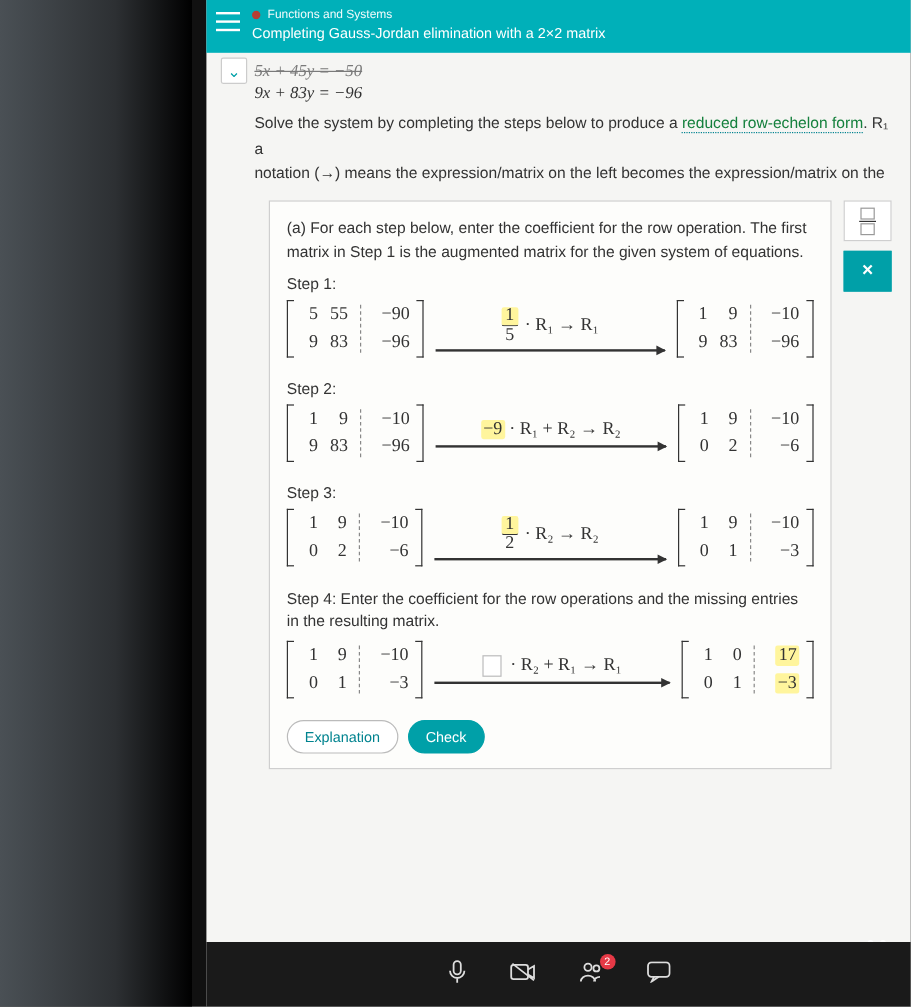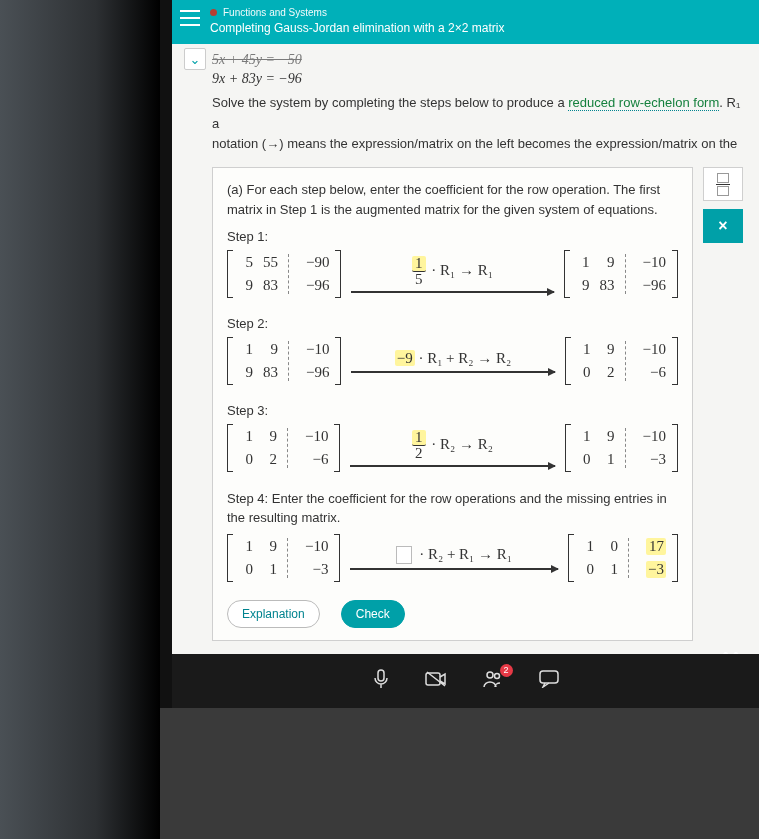--- a/index.html
+++ b/index.html
@@ -9,21 +9,21 @@
     width: 759px;
     height: 839px;
     overflow: hidden;
     position: relative;
   }
   .screen {
     position: absolute;
     left: 160px;
     top: 0;
     width: 599px;
-    height: 708px;
+    height: 839px;
     background: #f5f5f3;
     transform-origin: top left;
     border-left: 12px solid #111;
   }
   .monitor-edge {
     position:absolute;
     left:0; top:0; width:160px; height:839px;
     background: linear-gradient(90deg,#4a5055 0%, #2d3033 60%, #000 100%);
   }
   .header {
@@ -57,21 +57,21 @@
     padding: 6px 16px 10px 40px;
     color:#333;
     font-size:13px;
     height: calc(100% - 110px);
     overflow:hidden;
   }
   .eqs { font-family: 'Times New Roman', serif; font-size:14px; font-style:italic; color:#333; line-height:1.4; margin-bottom:4px;}
   .eqs .strikethrough { text-decoration:line-through; color:#7a7a7a; font-style:italic;}
   .instruct { font-size:13px; line-height:1.6; margin-bottom:12px;}
   .link { color:#15803d; border-bottom:1px dotted #00838f; }
-  .panel-row { display:flex; gap:10px; align-items:flex-start; }
+  .panel-row { display:flex; gap:10px; align-items:flex-start;margin-left:12px; }
   .panel {
     border:1px solid #cfcfcf;
     background:#fdfdfb;
     padding:12px 14px;
     flex:1;
     font-size:13px;
     color:#333;
   }
   .side-tools { width:40px; display:flex; flex-direction:column; gap:8px; }
   .tool {
@@ -135,21 +135,21 @@
     border-top:4.5px solid transparent;
     border-bottom:4.5px solid transparent;
   }
   .frac { display:inline-flex; flex-direction:column; align-items:center; vertical-align:middle; line-height:1; margin-right:2px;}
   .frac .fn { border-bottom:1.2px solid #333; padding:0 3px;}
   .frac .fd { padding:0 3px;}
   .blank {
     display:inline-block; width:16px; height:18px;
     border:1px solid #bbb; background:#fff; vertical-align:middle; margin-right:3px;
   }
-  .footer-btns { margin-top:10px; display:flex; gap:21px; align-items:center;}
+  .footer-btns { margin-top:10px; display:flex; gap:8px; align-items:center;}
   .btn {
     padding:6px 14px; border-radius:16px; font-size:12px;
     cursor:pointer;
   }
   .btn.outline { background:#fff; border:1px solid #bbb; color:#00838f;}
   .btn.primary { background:#00a0a8; color:#fff; border:1px solid #00a0a8;}
   .taskbar {
     position:absolute; left:0; bottom:0; width:100%; height:54px;
     background:#1a1a1a;
     display:flex; align-items:center; justify-content:center; gap:36px;

